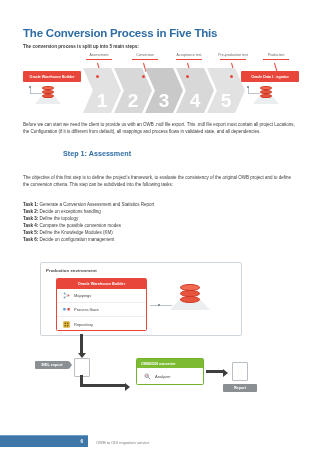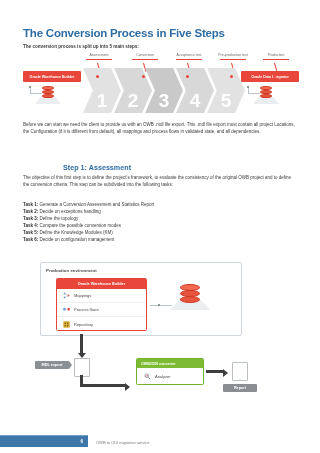--- a/index.html
+++ b/index.html
@@ -187,21 +187,21 @@
   .footer-text{
     position:absolute;left:96px;bottom:8px;
     font-size:4px;color:#7b7b7b;
   }
 </style>
 </head>
 <body>
 
 <div class="page">
 
-  <div class="h1">The Conversion Process in Five Steps</div>
+  <div class="h1">The Conversion Process in Five This</div>
   <div class="lead">The conversion process is split up into 5 main steps:</div>
 
   <div class="flow">
 
     <div class="flow-labels">
       <div class="flab" style="left:54px;">
         <span>Assessment</span>
         <span class="rule"></span>
       </div>
       <div class="flab" style="left:100px;">
@@ -274,21 +274,21 @@
       <div class="cyl">
         <div class="band b3"></div>
         <div class="band b2"></div>
         <div class="band b1"></div>
       </div>
     </div>
   </div>
 
   <div class="para" style="top:122px;">Before we can start we need the client to provide us with an OWB .mdl file export. This .mdl file export must contain all project Locations, the Configuration (if it is different from default), all mappings and process flows in validated state, and all dependencies.</div>
 
-  <div class="h2" style="top:163px;padding-left:40px;">Step 1: Assessment</div>
+  <div class="h2" style="top:149px;padding-left:40px;">Step 1: Assessment</div>
   <div class="para" style="top:175px;">The objective of this first step is to define the project's framework, to evaluate the consistency of the original OWB project and to define the conversion criteria. This step can be subdivided into the following tasks:</div>
 
   <div class="tasks" style="top:201px;">
     <div class="task">
       <b>Task 1:</b>
       <span>Generate a Conversion Assessment and Statistics Report</span>
     </div>
     <div class="task">
       <b>Task 2:</b>
       <span>Decide on exceptions handling</span>

